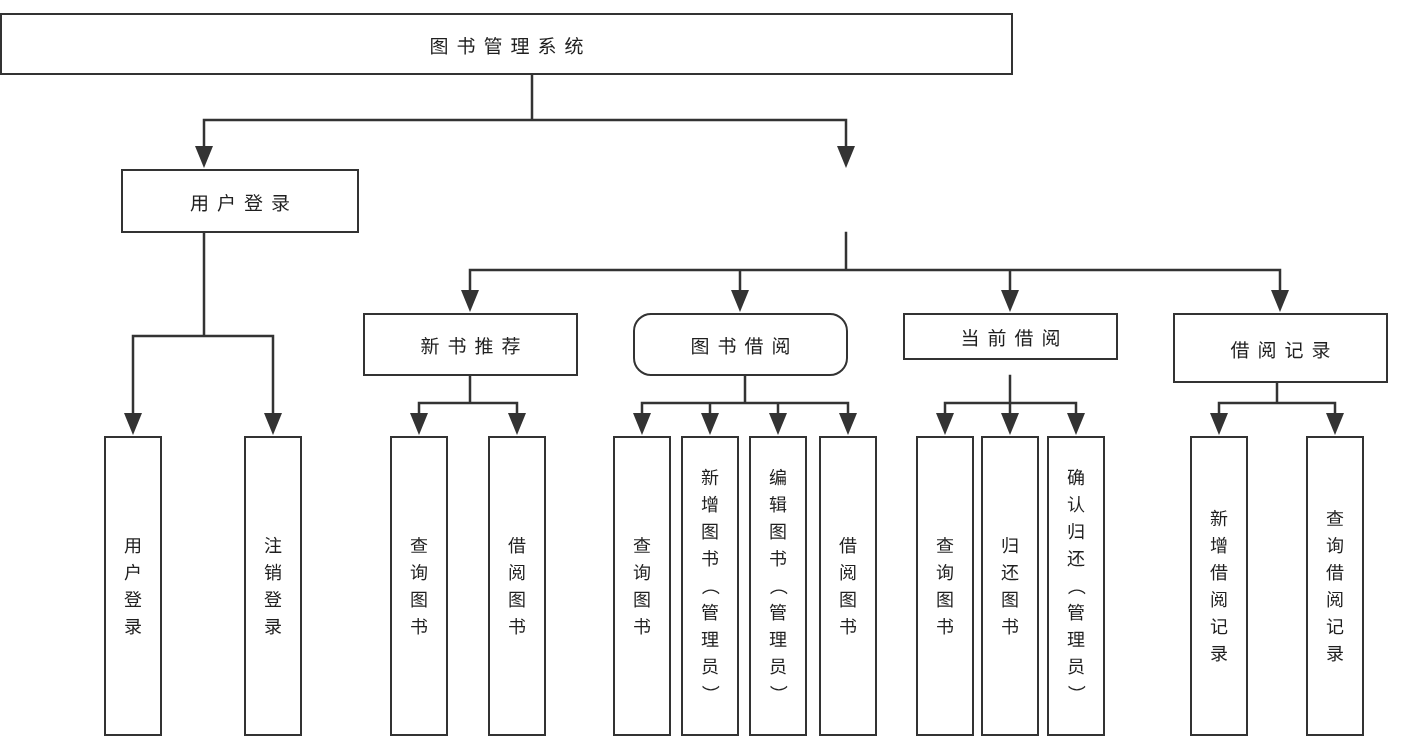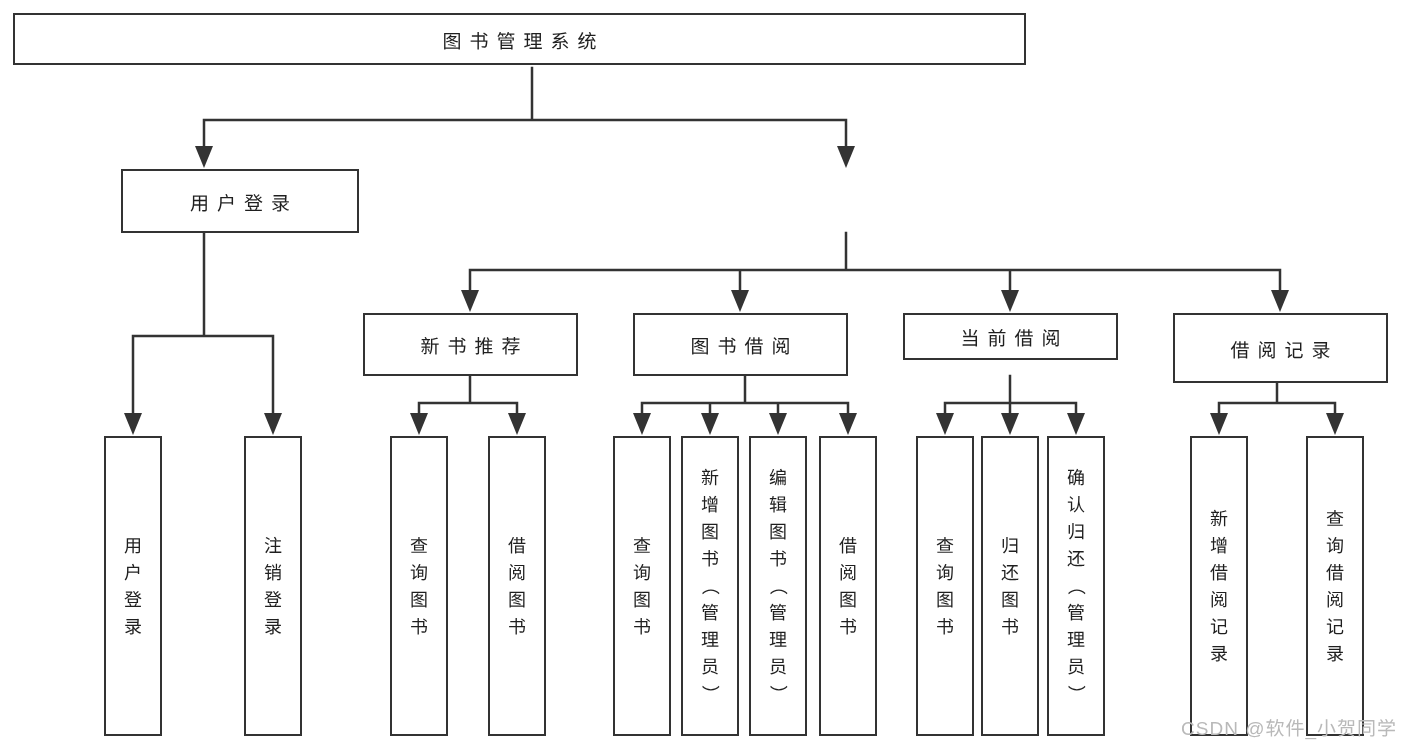--- a/index.html
+++ b/index.html
@@ -73,32 +73,32 @@
     <path d="M1010 376 V403 M945 403 H1076 M945 403 V414 M1010 403 V414 M1076 403 V414"></path>
     <polygon points="936,413 954,413 945,435"></polygon>
     <polygon points="1001,413 1019,413 1010,435"></polygon>
     <polygon points="1067,413 1085,413 1076,435"></polygon>
 
     <path d="M1277 376 V403 M1219 403 H1335 M1219 403 V414 M1335 403 V414"></path>
     <polygon points="1210,413 1228,413 1219,435"></polygon>
     <polygon points="1326,413 1344,413 1335,435"></polygon>
   </svg>
 
-  <div class="node hbox" style="left:13px; top:13px; width:1013px; height:52px;">
+  <div class="node hbox" style="left:0; top:13px; width:1013px; height:62px;">
     <span class="lbl">图书管理系统</span>
   </div>
 
   <div class="node hbox" style="left:85px; top:169px; width:238px; height:64px;margin-left:36px;">
     <span class="lbl">用户登录</span>
   </div>
 
   <div class="node hbox" style="left:363px; top:313px; width:215px; height:63px;">
     <span class="lbl">新书推荐</span>
   </div>
-  <div class="node hbox" style="left:633px; top:313px; width:215px; height:63px;">
+  <div class="node hbox" style="left:633px; top:313px; width:215px; height:63px;border-radius:18px;">
     <span class="lbl">图书借阅</span>
   </div>
   <div class="node hbox" style="left:903px; top:313px; width:215px; height:47px;">
     <span class="lbl">当前借阅</span>
   </div>
   <div class="node hbox" style="left:1173px; top:313px; width:215px; height:70px;">
     <span class="lbl">借阅记录</span>
   </div>
 
   <div class="node vbox" style="left:104px; top:436px; width:58px; height:300px;">
@@ -222,14 +222,13 @@
     <span class="vlabel">
         <span>查</span>
         <span>询</span>
         <span>借</span>
         <span>阅</span>
         <span>记</span>
         <span>录</span>
       </span>
   </div>
 
-  <div class="watermark">CSDN @软件_小贺同学</div>
 </div>
 
 </body></html>

